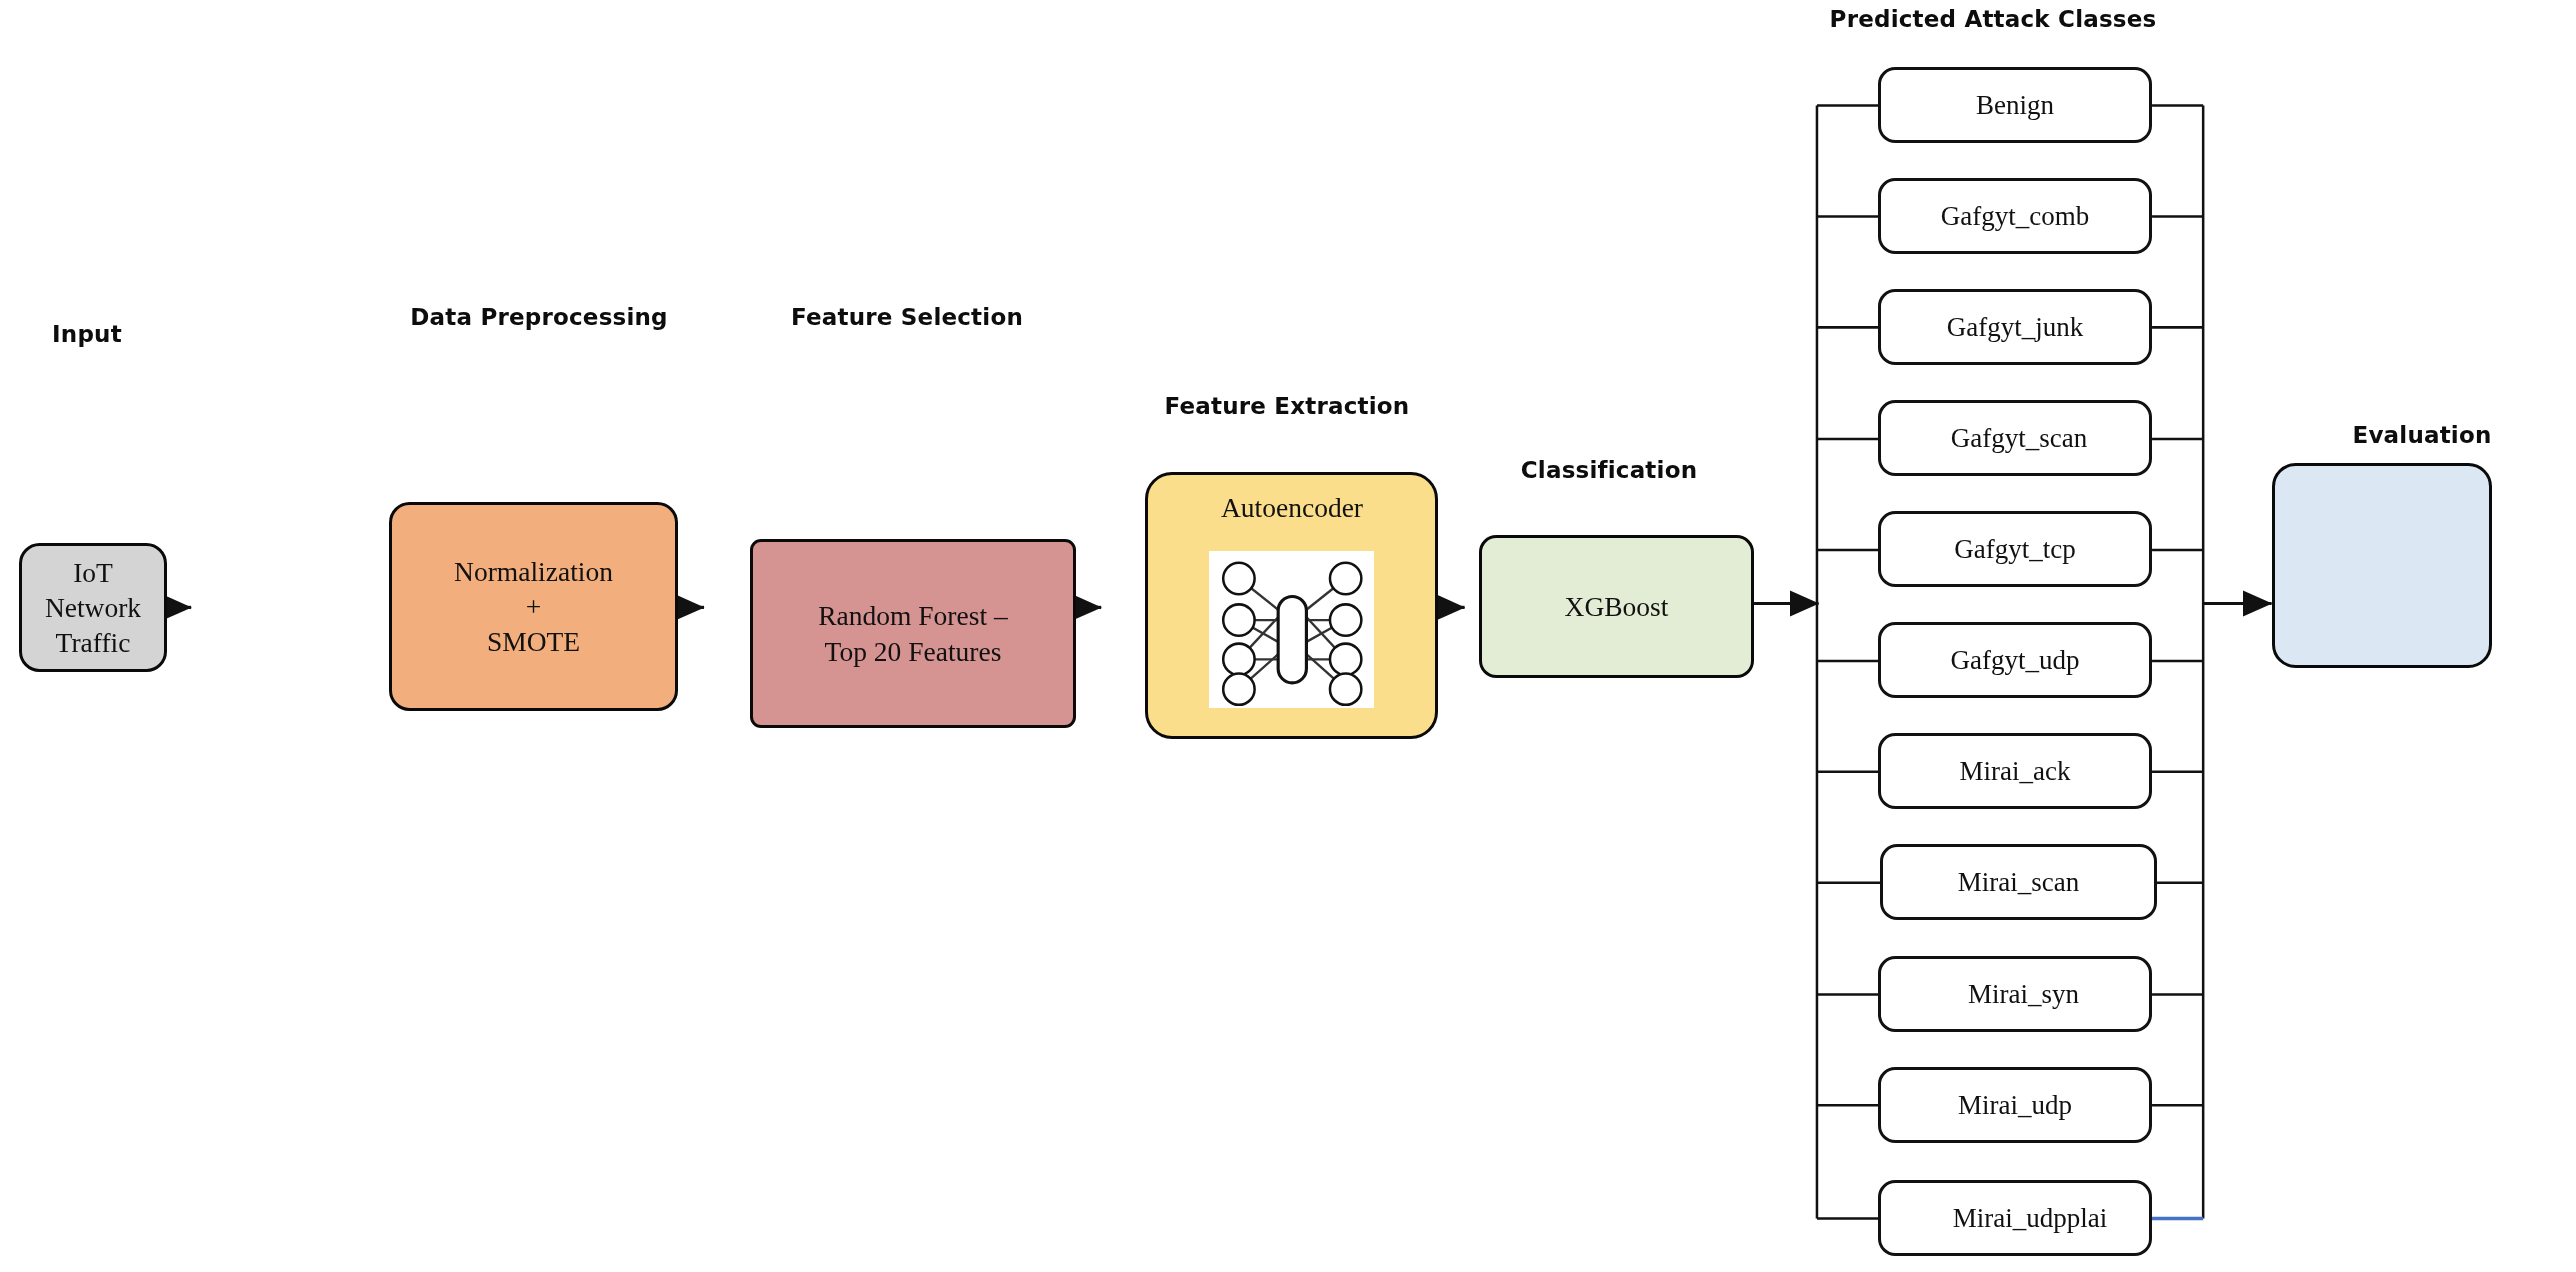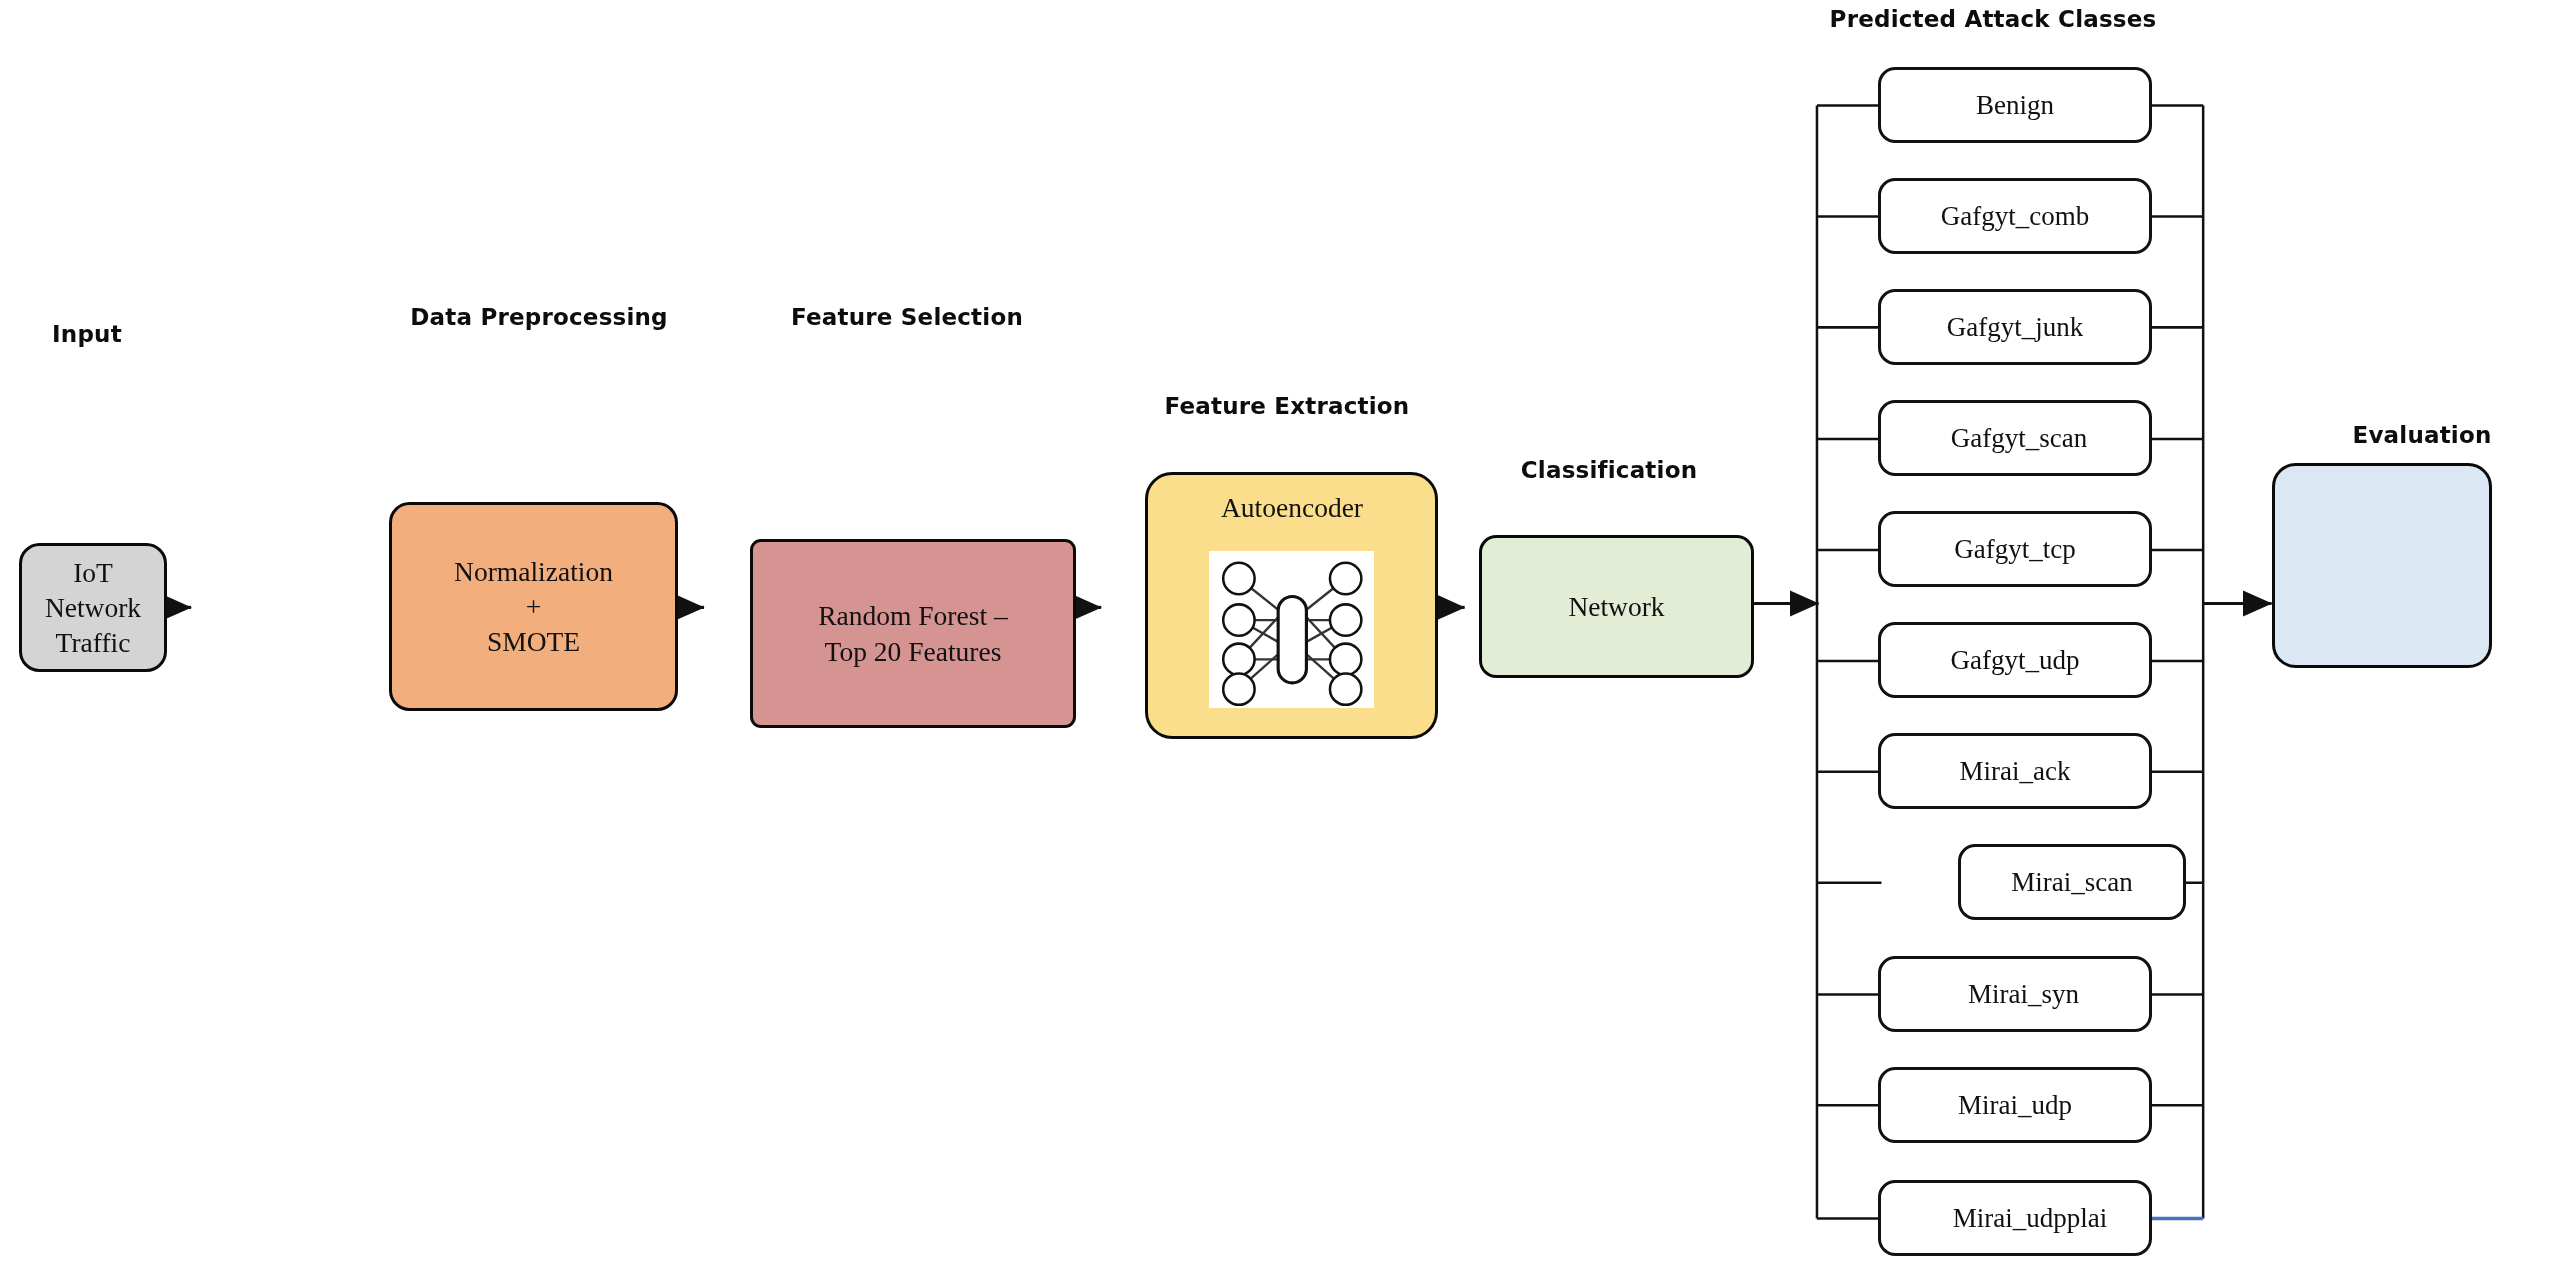--- a/index.html
+++ b/index.html
@@ -205,21 +205,21 @@
         <circle cx="174" cy="35" r="20"></circle>
         <circle cx="174" cy="88" r="20"></circle>
         <circle cx="174" cy="138" r="20"></circle>
         <circle cx="174" cy="176" r="20"></circle>
         <rect x="88" y="58" width="36" height="110" rx="18" ry="18" stroke-width="4"></rect>
       </g>
     </svg>
   </div>
 
   <div class="node" style="left:1479px;top:535px;width:275px;height:143px;background:#E3EDD6;border-radius:17.3px;">
-    <span class="txt">Network</span>
+    <span class="txt">XGBoost</span>
   </div>
 
   <div class="cls-box" style="left:1878px;top:67px;width:274px;height:76px;">
     <span>Benign</span>
   </div>
   <div class="cls-box" style="left:1878px;top:178px;width:274px;height:76px;">
     <span>Gafgyt_comb</span>
   </div>
   <div class="cls-box" style="left:1878px;top:289px;width:274px;height:76px;">
     <span>Gafgyt_junk</span>
@@ -229,21 +229,21 @@
   </div>
   <div class="cls-box" style="left:1878px;top:511px;width:274px;height:76px;">
     <span>Gafgyt_tcp</span>
   </div>
   <div class="cls-box" style="left:1878px;top:622px;width:274px;height:76px;">
     <span>Gafgyt_udp</span>
   </div>
   <div class="cls-box" style="left:1878px;top:733px;width:274px;height:76px;">
     <span>Mirai_ack</span>
   </div>
-  <div class="cls-box" style="left:1958px;top:844px;width:228px;height:76px;">
+  <div class="cls-box" style="left:1880px;top:844px;width:277px;height:76px;">
     <span>Mirai_scan</span>
   </div>
   <div class="cls-box" style="left:1878px;top:956px;width:274px;height:76px;padding-left:17px;">
     <span>Mirai_syn</span>
   </div>
   <div class="cls-box" style="left:1878px;top:1067px;width:274px;height:76px;">
     <span>Mirai_udp</span>
   </div>
   <div class="cls-box" style="left:1878px;top:1180px;width:274px;height:76px;padding-left:30px;">
     <span>Mirai_udpplai</span>

